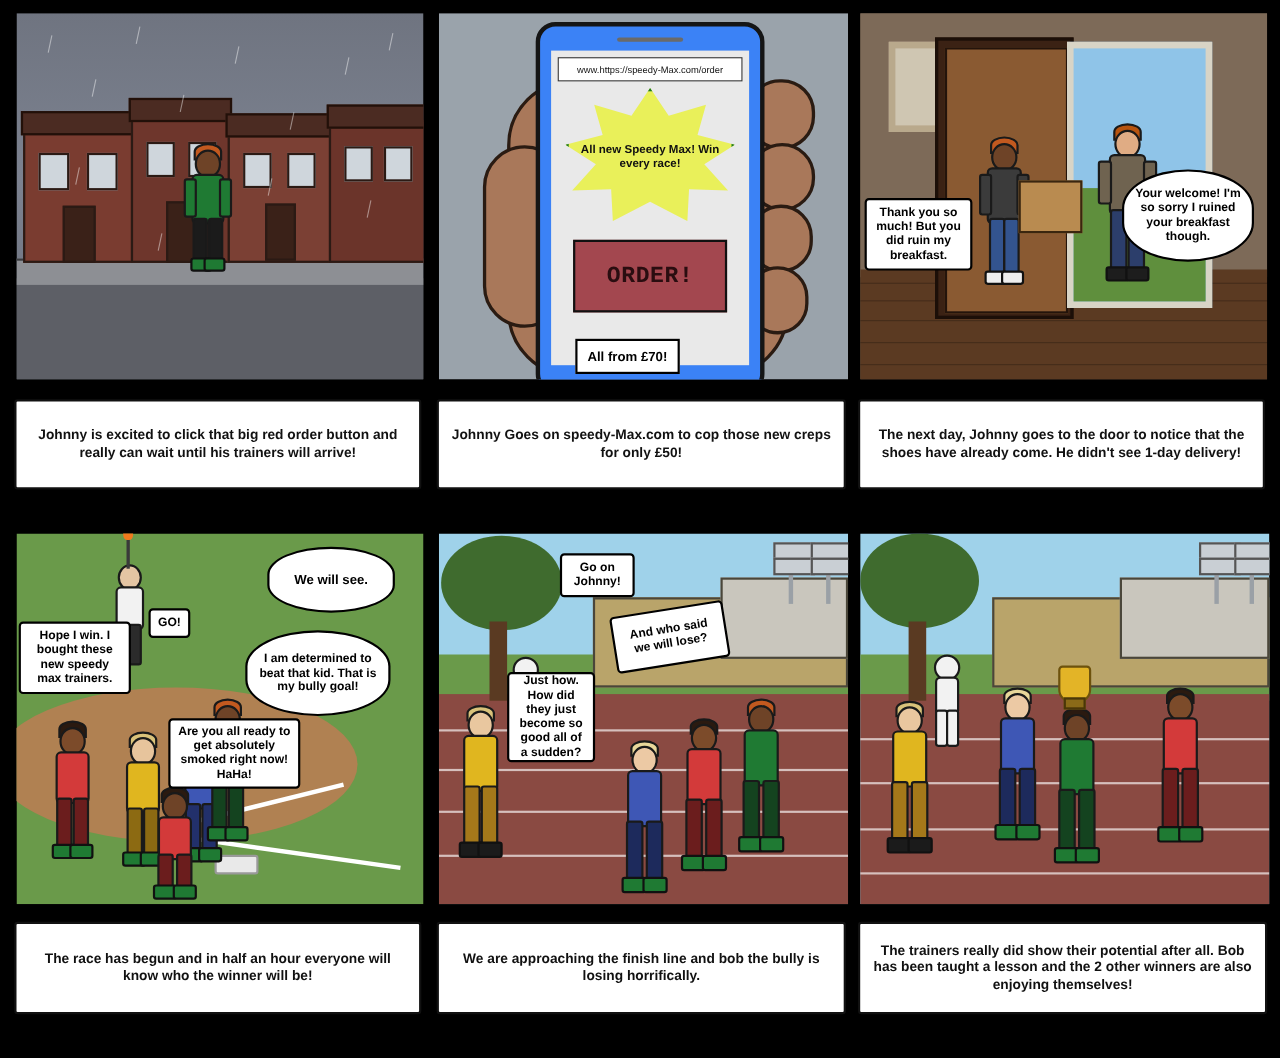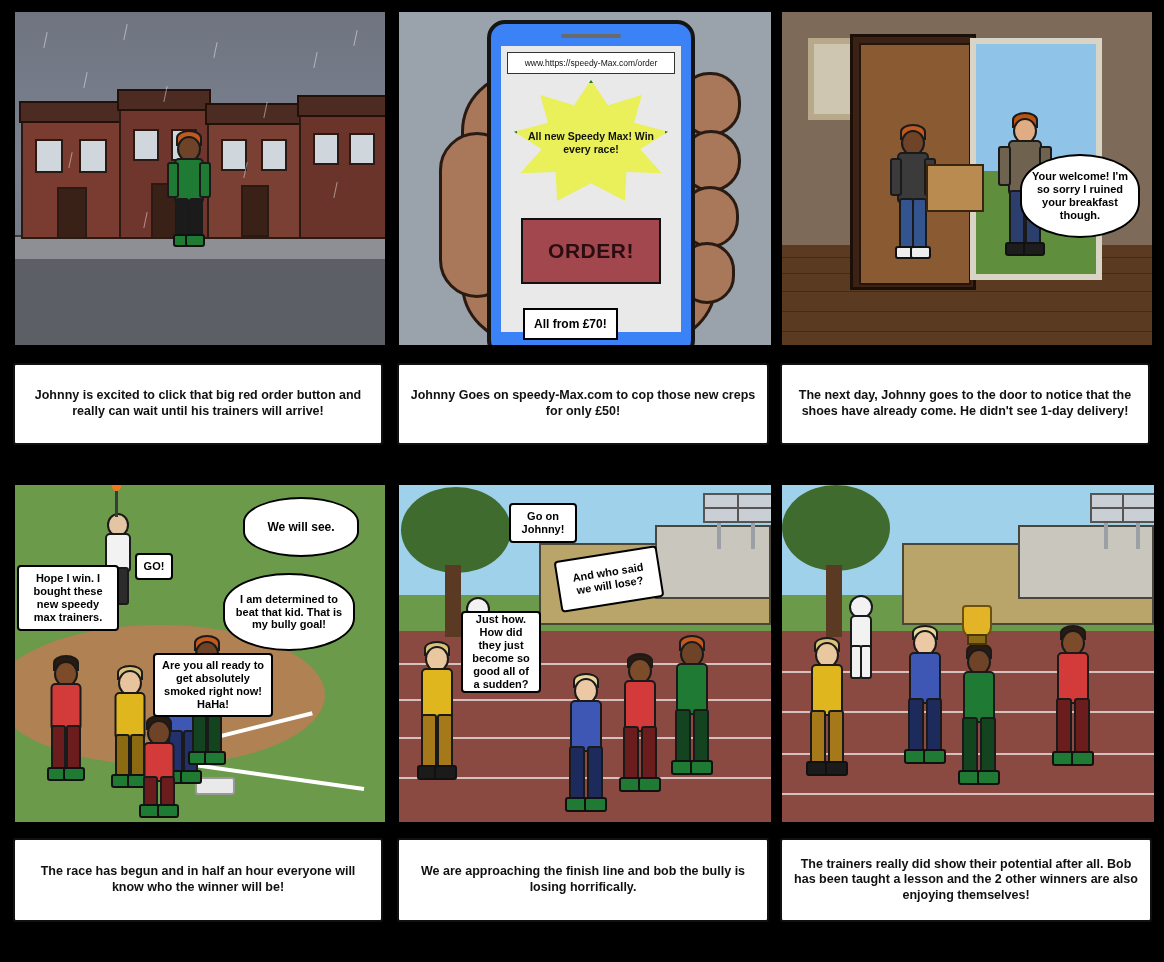--- a/index.html
+++ b/index.html
@@ -36,21 +36,21 @@
   .p2 .screen{position:absolute;left:10px;top:22px;right:10px;bottom:22px;background:#e9e9e9;}
   .p2 .urlbar{position:absolute;left:6px;top:6px;right:6px;height:20px;background:#fff;border:1px solid #333;
               font-size:8.5px;display:flex;align-items:center;justify-content:center;color:#111;}
   .p2 .star{position:absolute;left:50%;top:34px;transform:translateX(-50%);width:148px;height:120px;
             background:#e9f05a;border:3px solid #1e7a1e;
             clip-path:polygon(50% 0%,61% 20%,83% 12%,78% 34%,100% 41%,82% 55%,96% 74%,73% 73%,72% 96%,50% 82%,28% 96%,27% 73%,4% 74%,18% 55%,0% 41%,22% 34%,17% 12%,39% 20%);
             display:flex;align-items:center;justify-content:center;text-align:center;
             font-size:10.5px;font-weight:bold;color:#111;line-height:1.25;}
   .p2 .order{position:absolute;left:50%;transform:translateX(-50%);top:172px;width:136px;height:62px;
              background:#a3474f;border:2px solid #111;display:flex;align-items:center;justify-content:center;
-             color:#2a0d10;font-size:21px;font-weight:bold;font-family:Liberation Sans, sans-serif;letter-spacing:.5px;}
+             color:#2a0d10;font-size:21px;font-weight:bold;font-family:Liberation Mono, monospace;letter-spacing:.5px;}
   .p2 .pricebox{position:absolute;left:22px;top:262px;background:#fff;border:2px solid #000;
                 font-size:12px;font-weight:bold;padding:7px 9px;color:#000;}
   .p2 .speaker{position:absolute;left:50%;top:10px;transform:translateX(-50%);width:60px;height:4px;background:#6a6a6a;border-radius:2px;}
 
   
   .p3 .sky{background:#6c5a4a;}
   .p3 .wall{position:absolute;left:0;top:0;width:100%;height:72%;background:#7d6a58;}
   .p3 .floor{position:absolute;left:0;bottom:0;width:100%;height:30%;background:#5b3a22;}
   .p3 .floor .plank{position:absolute;left:0;width:100%;height:1px;background:rgba(0,0,0,.25);}
   .p3 .doorframe{position:absolute;left:68px;top:22px;width:120px;height:250px;background:#3b2214;border:3px solid #1c0f08;}
@@ -202,20 +202,21 @@
       <div class="head" style="top:6px;width:20px;height:22px;background:#e0ac84;"></div>
       <div class="torso" style="top:28px;width:30px;height:52px;background:#6f6350;"></div>
       <div class="arm" style="left:-2px;top:34px;width:9px;height:36px;background:#6f6350;"></div>
       <div class="arm" style="right:-2px;top:34px;width:9px;height:36px;background:#6f6350;"></div>
       <div class="leg" style="left:9px;top:78px;width:12px;height:54px;background:#2c3e6b;"></div>
       <div class="leg" style="right:9px;top:78px;width:12px;height:54px;background:#2c3e6b;"></div>
       <div class="shoe" style="left:5px;top:130px;width:18px;height:10px;background:#1d1d1d;"></div>
       <div class="shoe" style="right:5px;top:130px;width:18px;height:10px;background:#1d1d1d;"></div>
     </div>
 
+    <div class="bubble" style="left:4px;top:168px;width:98px;">Thank you so much! But you did ruin my breakfast.</div>
     <div class="bubble round" style="left:238px;top:142px;width:120px;height:84px;display:flex;align-items:center;justify-content:center;">Your welcome! I'm so sorry I ruined your breakfast though.</div>
   </div>
 
   <div class="caption" style="left:13px;top:363px;width:370px;height:82px;">Johnny is excited to click that big red order button and really can wait until his trainers will arrive!</div>
   <div class="caption" style="left:397px;top:363px;width:372px;height:82px;">Johnny Goes on speedy-Max.com to cop those new creps for only £50!</div>
   <div class="caption" style="left:780px;top:363px;width:370px;height:82px;">The next day, Johnny goes to the door to notice that the shoes have already come. He didn't see 1-day delivery!</div>
 
   <div class="panel p4 field" style="left:13px;top:483px;width:370px;height:337px;">
     <div class="grass"></div>
     <div class="dirt" style="left:-20px;top:140px;width:330px;height:140px;border-radius:50%;"></div>

